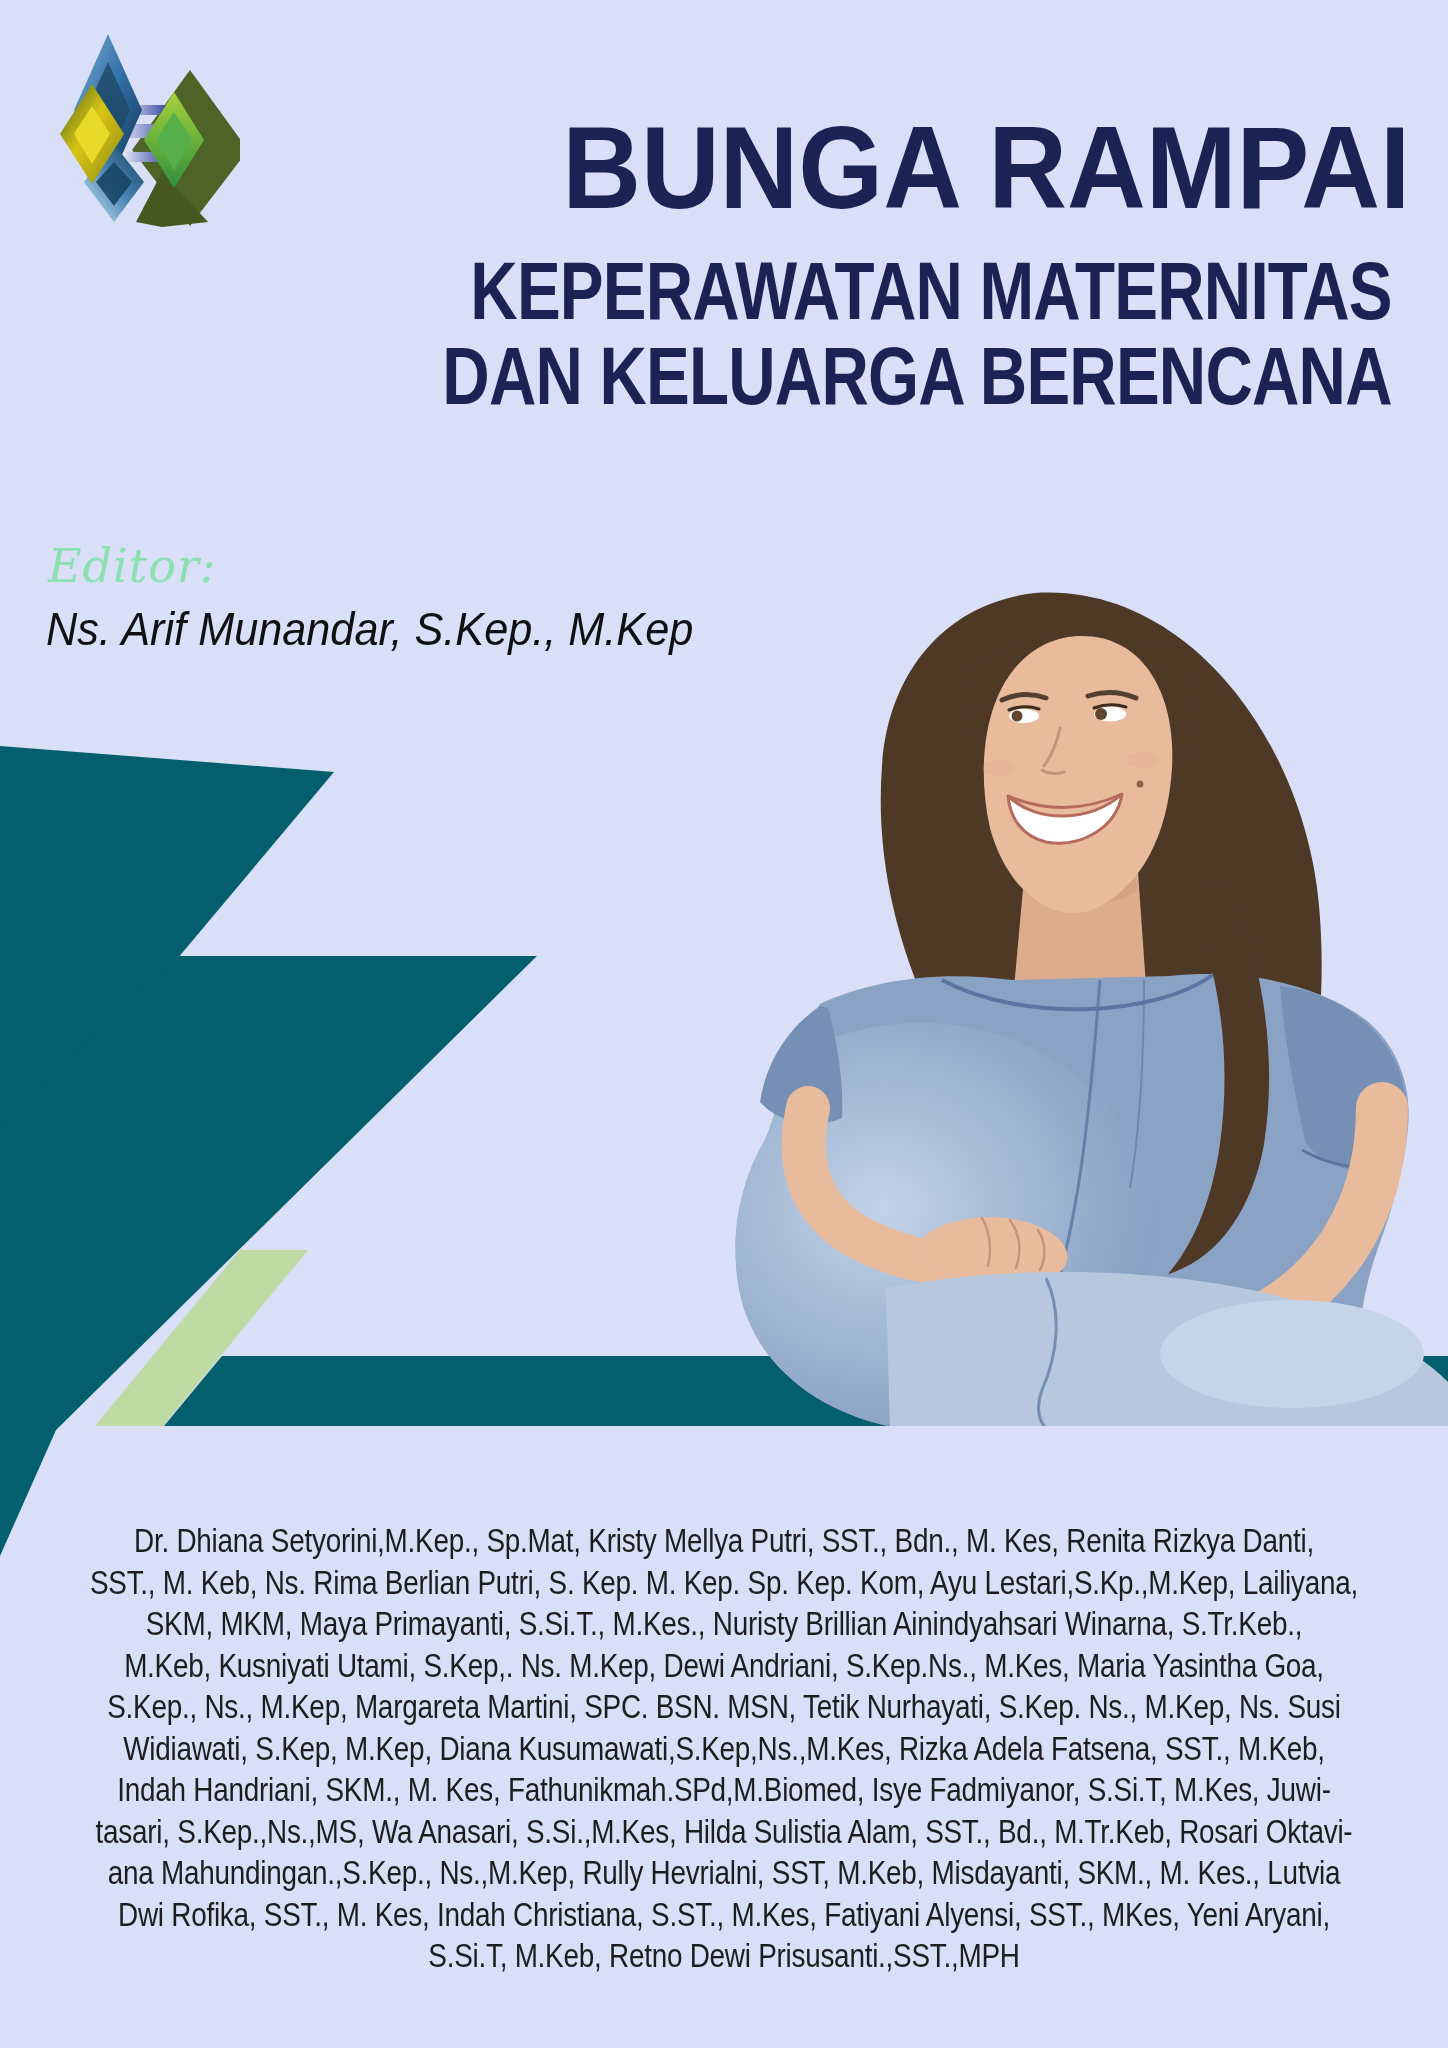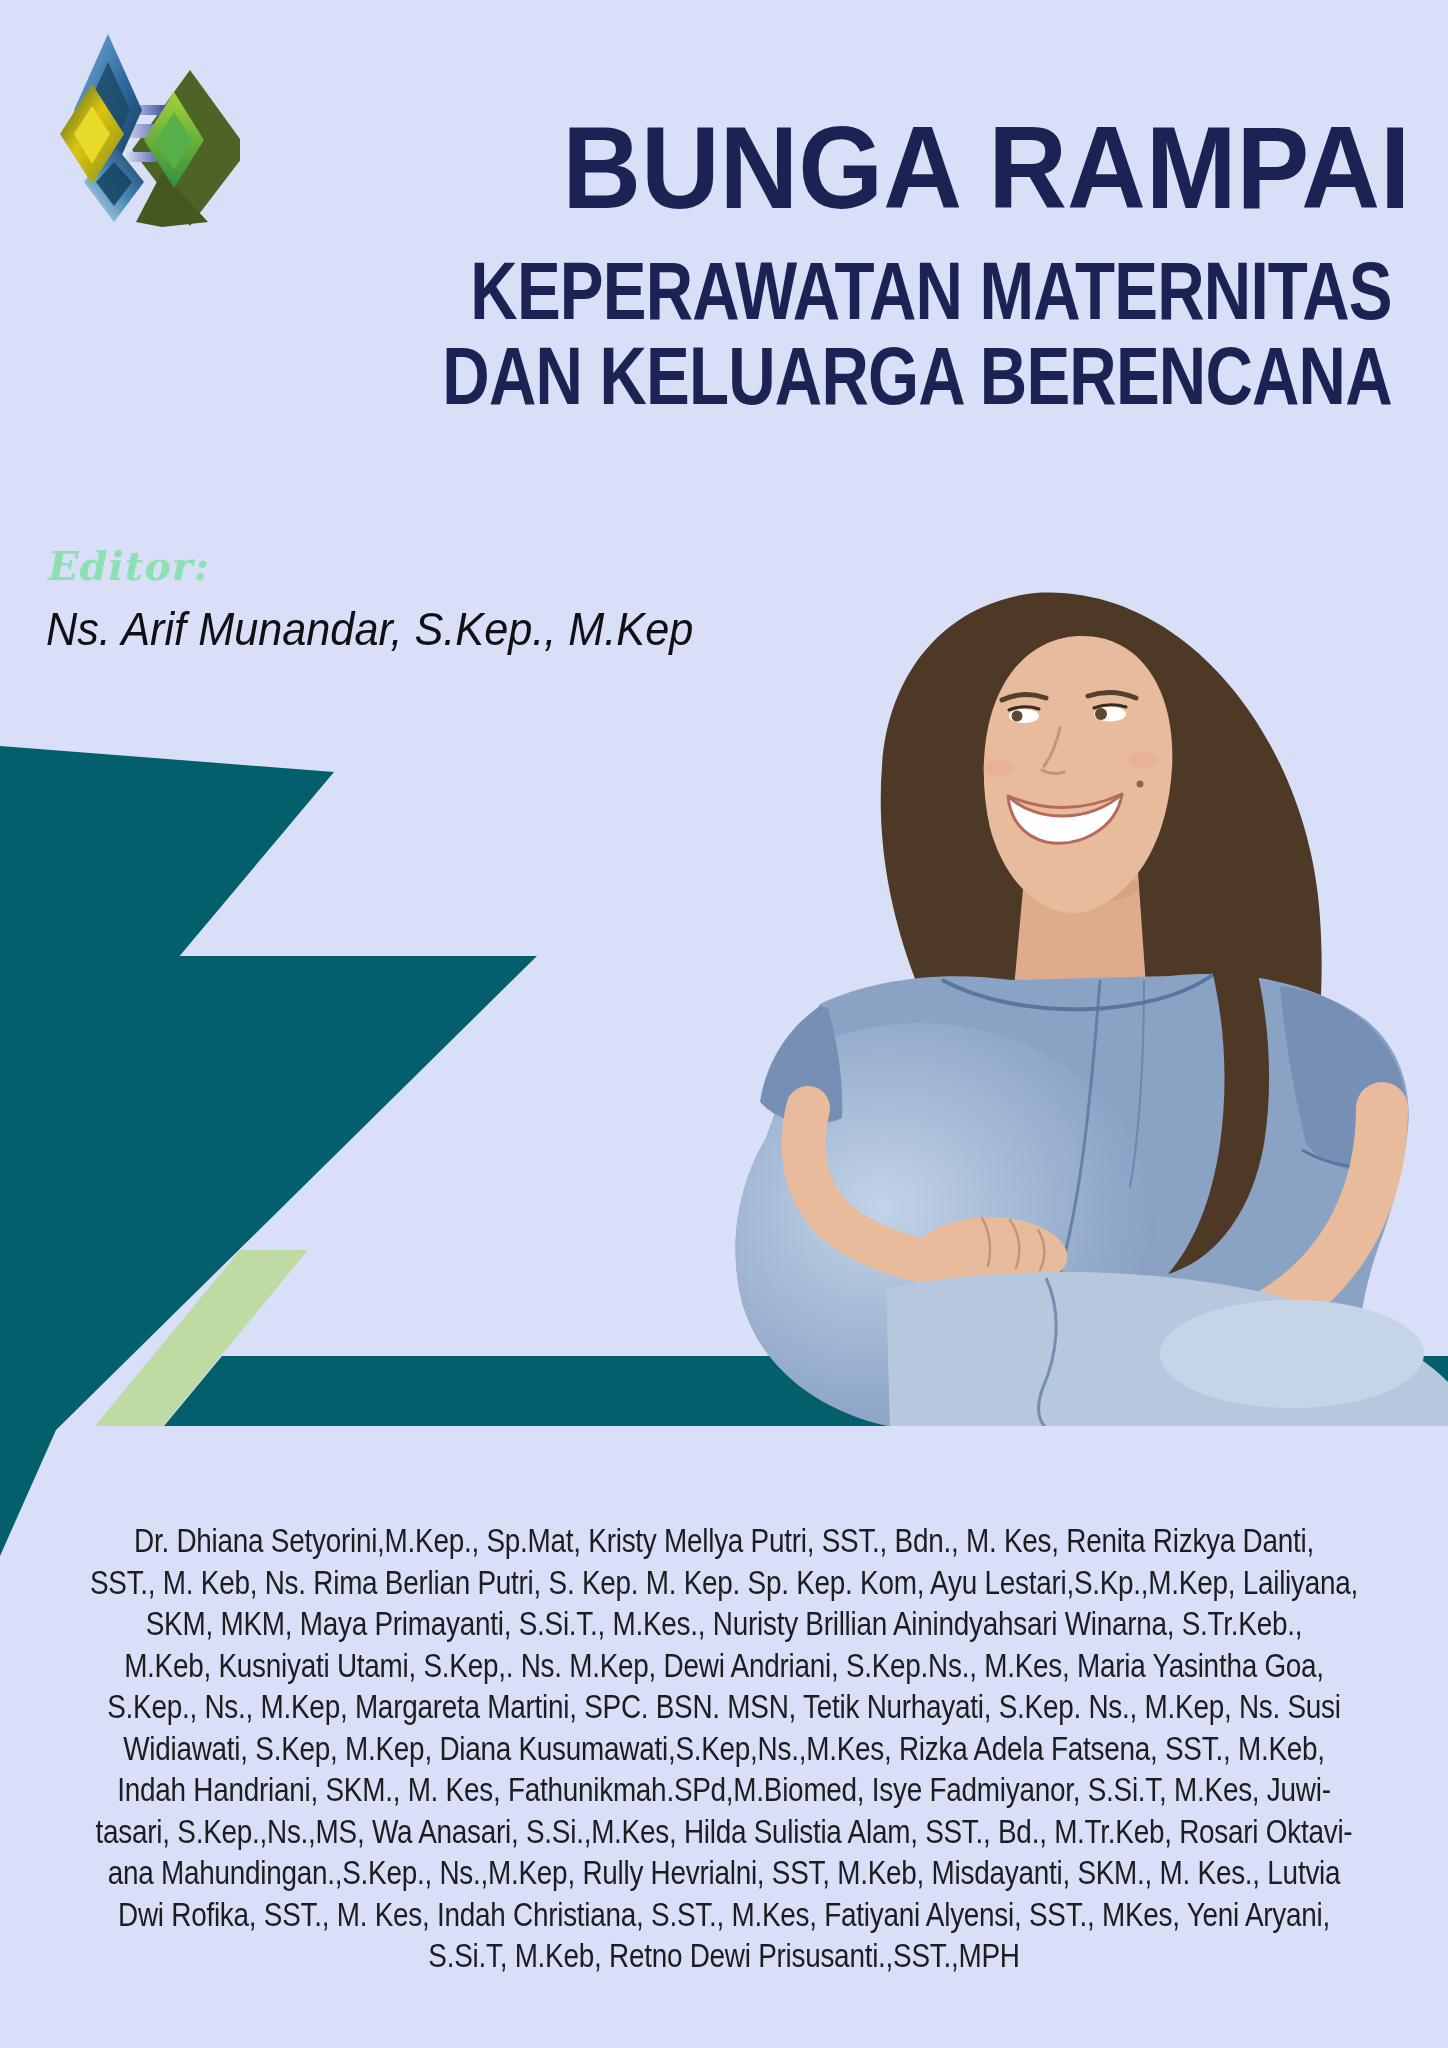--- a/index.html
+++ b/index.html
@@ -35,22 +35,22 @@
     font-size:82px;font-weight:bold;line-height:85px;
     text-align:right;white-space:nowrap;letter-spacing:-1px;
     transform:scaleX(0.80);transform-origin:100% 0%;
   }
 
   
   #editor-label{
     left:48px;top:540px;z-index:6;
     color:var(--mint,#8ce0b2);
     font-family:"DejaVu Serif","Liberation Serif",serif;
-    font-style:italic;font-weight:bold;
-    font-size:40px;line-height:52px;letter-spacing:1px;
+    font-style:italic;font-weight:normal;
+    font-size:46px;line-height:52px;letter-spacing:1px;
   }
   #editor-name{
     left:46px;top:600px;z-index:6;
     color:#101014;
     font-style:italic;font-size:47px;line-height:58px;
     white-space:nowrap;
     transform:scaleX(0.92);transform-origin:0 0;
   }
 
   

